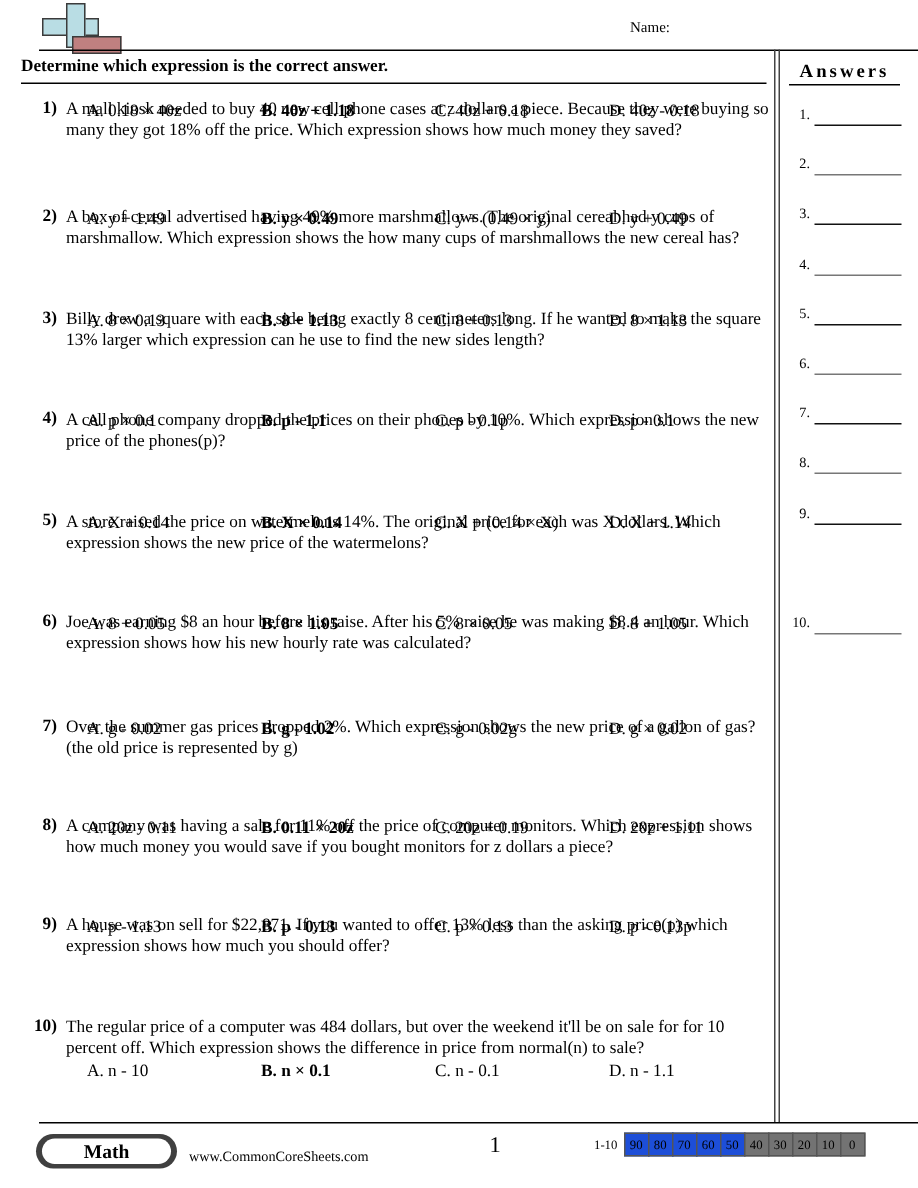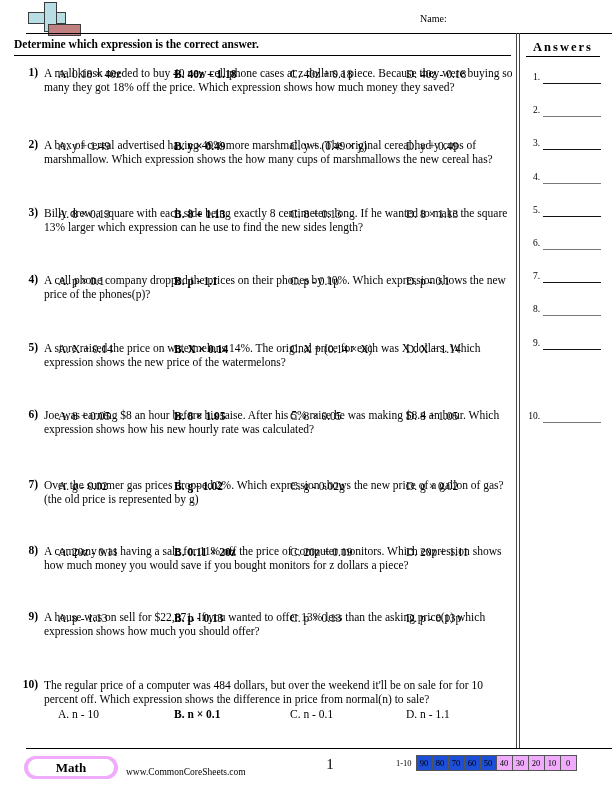--- a/index.html
+++ b/index.html
@@ -179,21 +179,21 @@
   #footer-rule {
     position: absolute;
     left: 26px; top: 748px;
     width: 586px; height: 0;
     border-top: 1.6px solid #000;
   }
   #math-badge {
     position: absolute;
     left: 24px; top: 756px;
     width: 94px; height: 23px;
-    background: #f0abfc;
+    background: #404040;
     border-radius: 12px;
   }
   #math-badge-inner {
     position: absolute;
     left: 4px; top: 3px;
     width: 86px; height: 17px;
     background: #fff;
     border-radius: 9px;
     text-align: center;
     line-height: 17px;
@@ -227,21 +227,21 @@
   .score-cell {
     width: 17px;
     border: 1px solid #555;
     margin-left: -1px;
     font-size: 8.5px;
     line-height: 14px;
     text-align: center;
     background: #1d4ed8;
     box-sizing: border-box;
   }
-  .score-cell.hl { background: #f0abfc; }
+  .score-cell.hl { background: #737373; }
 </style>
 </head>
 <body>
 
 <div id="header">
 
   <div id="logo">
     <div class="logo-plus-h"></div>
     <div class="logo-plus-v"></div>
     <div class="logo-bar"></div>

